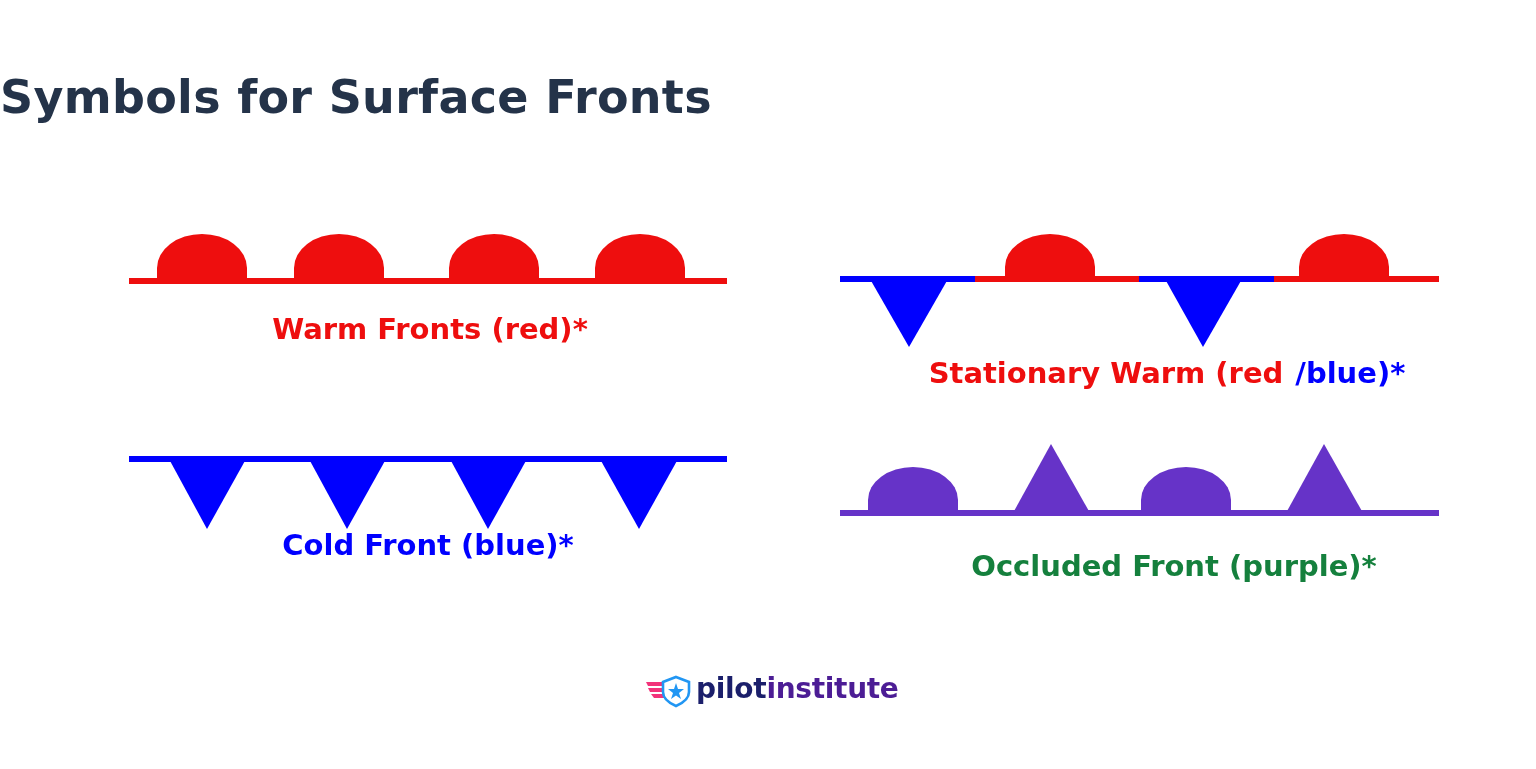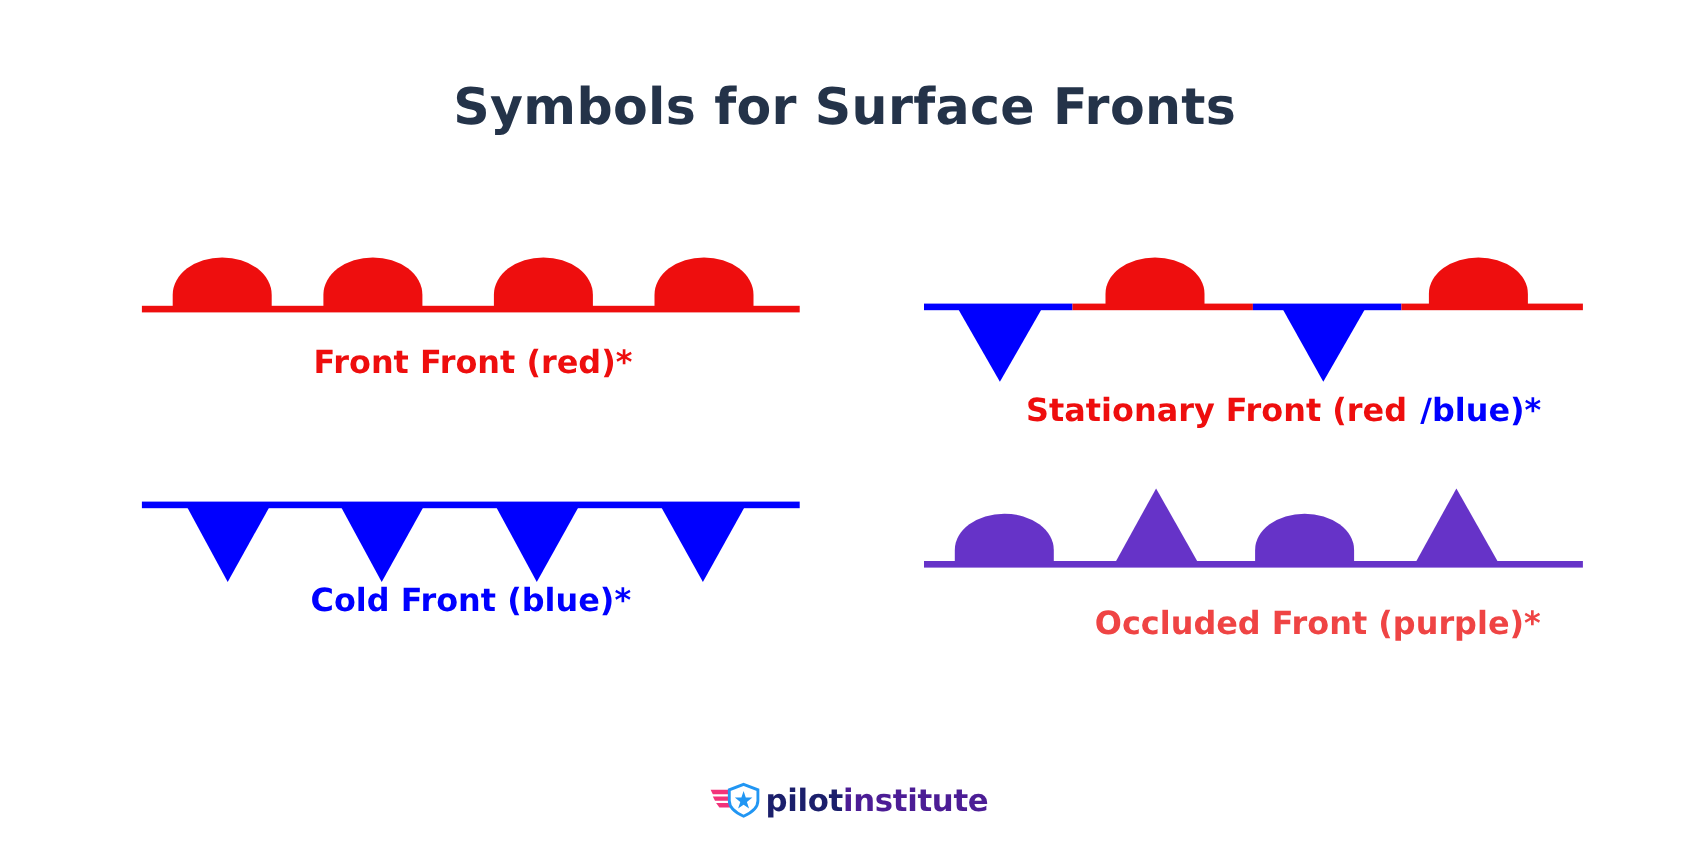--- a/index.html
+++ b/index.html
@@ -1,20 +1,20 @@
 <!DOCTYPE html>
 <html><head>
 <meta charset="utf-8">
 <style>
   html, body { margin: 0; padding: 0; background: #ffffff; }
   body { width: 1536px; height: 769px; position: relative; overflow: hidden; font-family: "Liberation Sans", sans-serif; }
-  .title { position: absolute; left: 0; width: 1536px; top: 70px; text-align: center; font-size: 46px; font-weight: bold; color: #243349; letter-spacing: 0.3px; font-family: "DejaVu Sans", sans-serif; }
+  .title { position: absolute; left: 0; width: 1536px; top: 70px; text-align: left; font-size: 46px; font-weight: bold; color: #243349; letter-spacing: 0.3px; font-family: "DejaVu Sans", sans-serif; }
   svg.diagram { position: absolute; left: 0; top: 0; }
   .label { position: absolute; font-weight: bold; font-size: 29px; white-space: nowrap; text-align: center; font-family: "DejaVu Sans", sans-serif; }
-  .logo { position: absolute; left: 644px; top: 704px; height: 40px; display: flex; align-items: flex-end; }
+  .logo { position: absolute; left: 644px; top: 672px; height: 40px; display: flex; align-items: flex-start; }
   .logo-text { font-family: "DejaVu Sans", sans-serif; font-weight: bold; font-size: 28px; letter-spacing: -0.3px; margin-left: 4px; }
 </style>
 </head>
 <body>
 
 <div class="title">Symbols for Surface Fronts</div>
 
 <svg class="diagram" width="1536" height="769" viewBox="0 0 1536 769" xmlns="http://www.w3.org/2000/svg">
 
   <g fill="#ee0e0e">
@@ -46,29 +46,29 @@
 
   <g fill="#6633c8">
     <rect x="840" y="510" width="599" height="6"></rect>
     <path d="M868 513 L868 500 A45 33 0 0 1 958 500 L958 513 Z"></path>
     <polygon points="1013,513 1090,513 1051,444"></polygon>
     <path d="M1141 513 L1141 500 A45 33 0 0 1 1231 500 L1231 513 Z"></path>
     <polygon points="1286,513 1363,513 1324,444"></polygon>
   </g>
 </svg>
 
-<div class="label" style="left:230px; width:400px; top:312px; color:#ee0e0e;">Front Front (red)*</div>
+<div class="label" style="left:230px; width:400px; top:312px; color:#ee0e0e;">Warm Fronts (red)*</div>
 
 <div class="label" style="left:917px; width:500px; top:356px;">
-  <span style="color:#ee0e0e;">Stationary Front (red</span><span style="color:#0000ff;margin-left:12px;">/blue)*</span>
+  <span style="color:#ee0e0e;">Stationary Warm (red</span><span style="color:#0000ff;margin-left:12px;">/blue)*</span>
 </div>
 
 <div class="label" style="left:228px; width:400px; top:528px; color:#0000ff;">Cold Front (blue)*</div>
 
-<div class="label" style="left:948px; width:500px; top:549px; color:#ef4444;">Occluded Front (purple)*</div>
+<div class="label" style="left:924px; width:500px; top:549px; color:#15803d;">Occluded Front (purple)*</div>
 
 <div class="logo">
   <svg width="48" height="36" viewBox="0 0 48 36" xmlns="http://www.w3.org/2000/svg">
     <path d="M2 10 L20 10 L20 14 L4 14 Z" fill="#f2337a"></path>
     <path d="M4 16 L20 16 L20 20 L6 20 Z" fill="#f2337a"></path>
     <path d="M7 22 L20 22 L20 26 L10 26 Z" fill="#f2337a"></path>
     <path d="M32 5 L45 10 L45 20 C45 27 39 31 32 34 C25 31 19 27 19 20 L19 10 Z" fill="#ffffff" stroke="#2196f3" stroke-width="2.6"></path>
     <polygon points="32,11 34,17 40,17 35,21 37,27 32,23.5 27,27 29,21 24,17 30,17" fill="#2196f3"></polygon>
   </svg>
   <span class="logo-text" style="color:#1b1f6b;">pilot</span>

